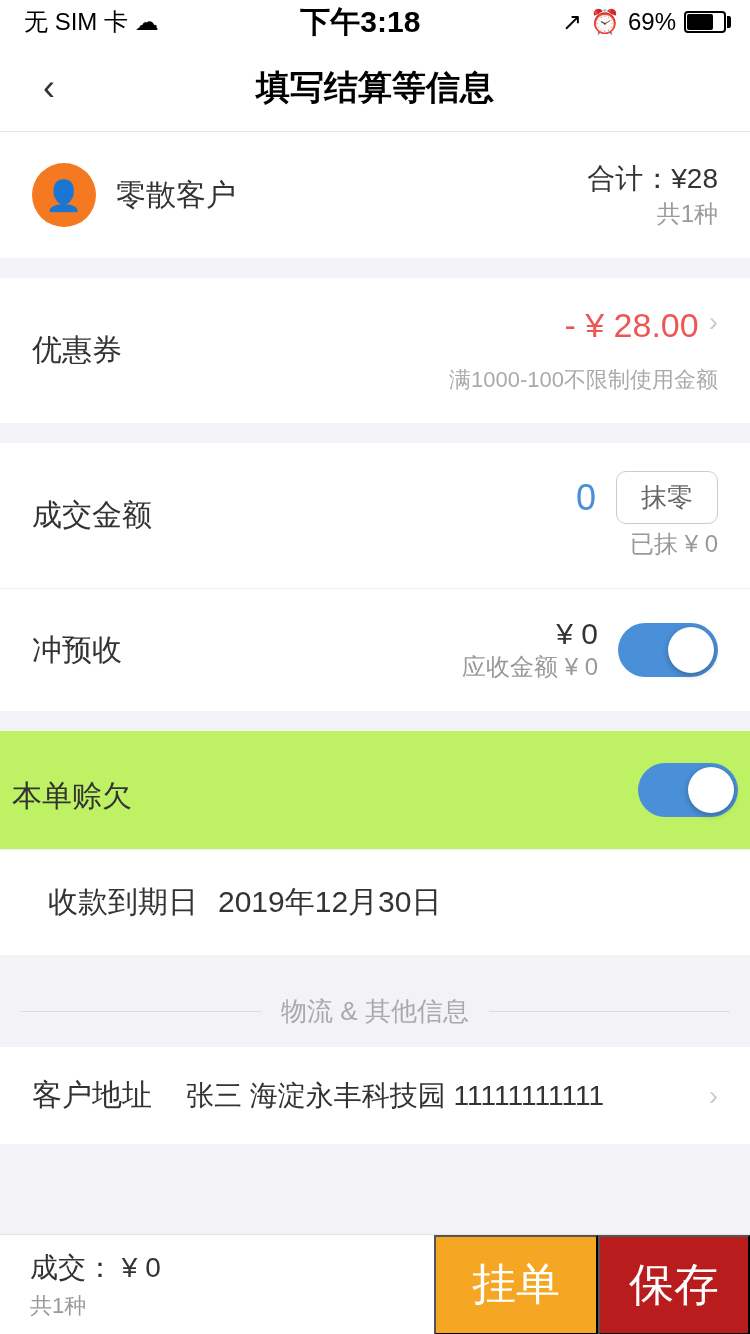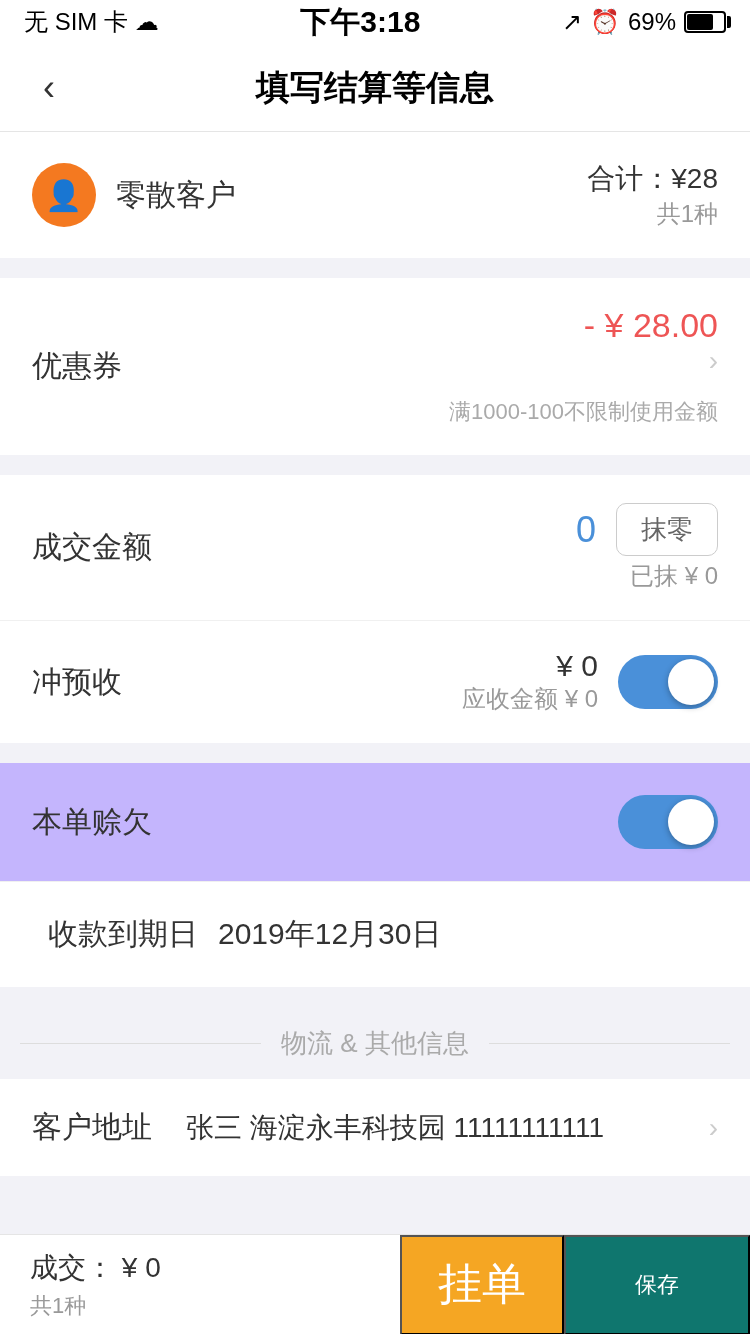--- a/index.html
+++ b/index.html
@@ -139,22 +139,22 @@
       width: 46px; height: 46px; border-radius: 50%; background: #fff;
       box-shadow: 0 2px 6px rgba(0,0,0,0.3);
     }
 
     
     .adv-amount { font-size: 30px; color: #333; font-weight: 500; }
     .adv-receivable { font-size: 24px; color: #999; }
 
     
     .overdue-row {
-      display: flex; align-items: center; justify-content: space-between;
-      padding: 32px 32px; background: #c4b5fd;
+      display: flex; align-items: flex-end; justify-content: space-between;
+      padding: 32px 12px; background: #bef264;
     }
 
     
     .due-row {
       display: flex; align-items: center;
       padding: 32px 48px; background: #fff;
       border-top: 1px solid #f0f0f0;
     }
     .due-label { font-size: 30px; color: #333; margin-right: 20px; }
     .due-value { font-size: 30px; color: #333; }
@@ -195,24 +195,24 @@
     }
     .bottom-deal { font-size: 28px; color: #333; }
     .bottom-count { font-size: 22px; color: #999; margin-top: 4px; }
     .btn-hang {
       width: 164px; height: 100px;
       background: #f5a623;
       display: flex; align-items: center; justify-content: center;
       font-size: 44px; color: #fff; font-weight: 500;
     }
     .btn-save {
-      width: 186px; height: 100px;
-      background: #0f766e;
+      width: 152px; height: 100px;
+      background: #b91c1c;
       display: flex; align-items: center; justify-content: center;
-      font-size: 22px; color: #fff; font-weight: 500;
+      font-size: 45px; color: #fff; font-weight: 500;
     }
 
     .content-area {
       padding-bottom: 100px;
     }
   </style>
 </head>
 <body>
 
 <div class="status-bar">
@@ -248,21 +248,21 @@
       </div>
     </div>
   </div>
 
   <div class="section-gap"></div>
 
   <div class="section">
     <div class="row">
       <span class="row-label">优惠券</span>
       <div class="row-right">
-        <div style="display:flex;align-items:flex-end;flex-direction:column;">
+        <div style="display:flex;align-items:flex-start;">
           <span class="coupon-amount">- ¥ 28.00</span>
           <span class="chevron-right"> ›</span>
         </div>
         <div class="coupon-desc">满1000-100不限制使用金额</div>
       </div>
     </div>
   </div>
 
   <div class="section-gap"></div>
 

